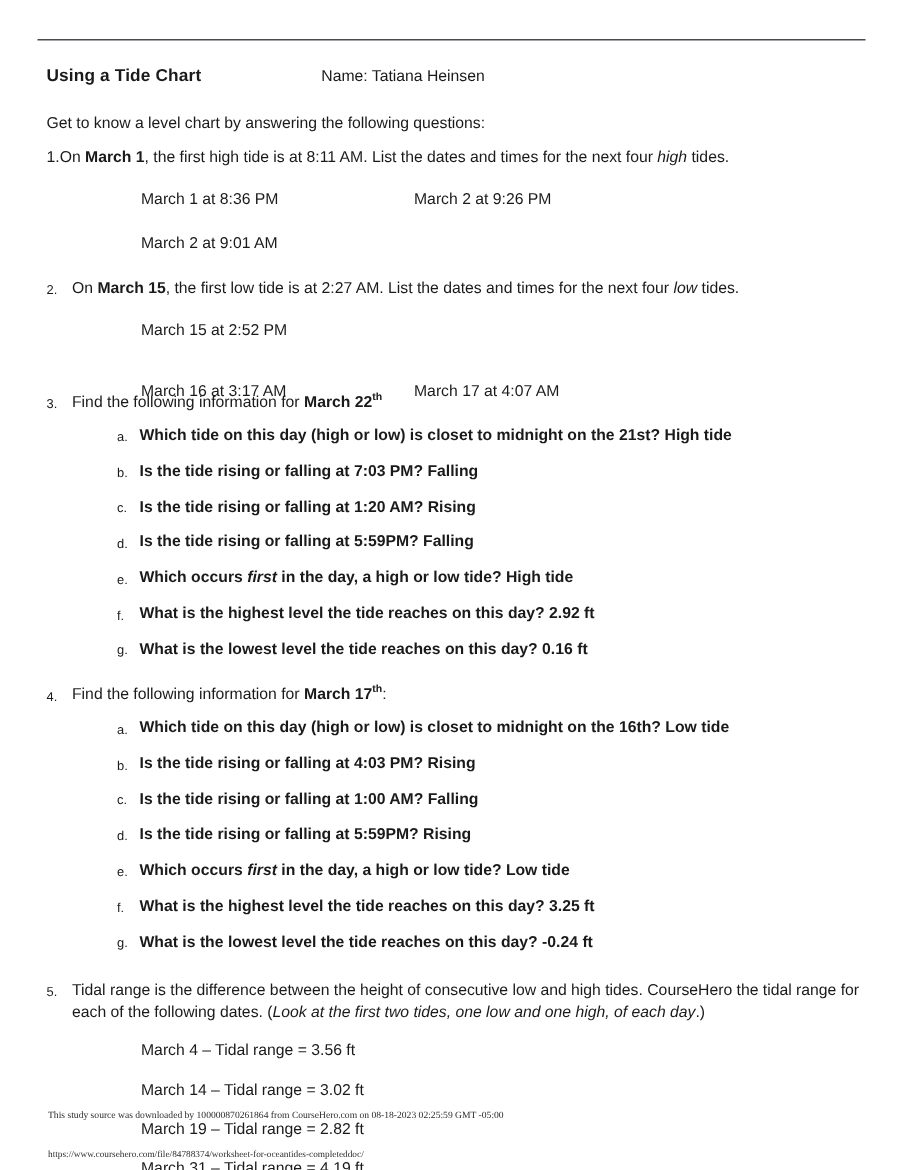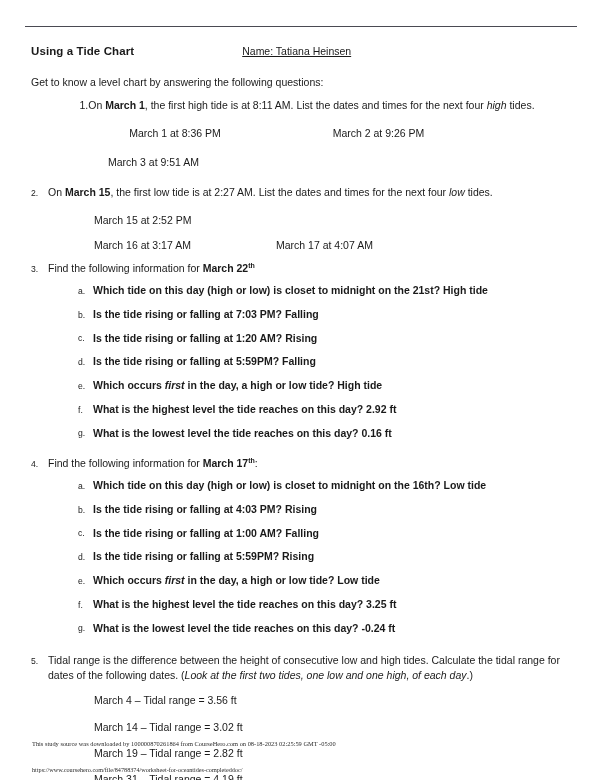--- a/index.html
+++ b/index.html
@@ -39,23 +39,22 @@
   }
   .doc-title {
     font-size: 11.5px;
     font-weight: bold;
     letter-spacing: 0.1px;
     white-space: nowrap;
     text-align: right;
   }
   .name-field {
     font-size: 10.5px;
-    margin-left: 108px;
-    white-space: nowrap;
-    text-decoration: underline;
+    margin-left: 80px;
+    white-space: nowrap;
   }
   .intro {
     position: absolute;
     left: 31px;
     top: 76px;
     font-size: 10.5px;
   }
   .qblock {
     position: absolute;
     left: 31px;
@@ -159,42 +158,42 @@
 
   <div class="top-rule"></div>
 
   <div class="header-row">
     <span class="doc-title">Using a Tide Chart</span>
     <span class="name-field">Name: Tatiana Heinsen</span>
   </div>
 
   <div class="intro">Get to know a level chart by answering the following questions:</div>
 
-  <div class="qblock" style="top:98px;text-align:center;">
+  <div class="qblock" style="top:98px;">
     <div class="q-num-inline">
       <span>1.</span><span>On </span><b>March 1</b><span>, the first high tide is at 8:11 AM. List the dates and times for the next four </span><i>high</i><span> tides.</span>
     </div>
     <div class="answer-grid" style="position:relative;margin-top:13px;">
       <div class="arow" style="margin-bottom:14px;">
         <div class="acell">March 1 at 8:36 PM</div>
         <div class="acell second">March 2 at 9:26 PM</div>
       </div>
       <div class="arow">
-        <div class="acell second">March 3 at 9:51 AM</div>
+        <div class="acell">March 2 at 9:01 AM</div>
       </div>
     </div>
   </div>
 
   <div class="qblock" style="top:185px;">
     <div class="qrow">
       <span class="qmark">2.</span>
       <span class="qtext"><span>On </span><b>March 15</b><span>, the first low tide is at 2:27 AM. List the dates and times for the next four </span><i>low</i><span> tides.</span></span>
     </div>
     <div class="answer-grid" style="position:relative;margin-top:13px;">
-      <div class="arow" style="margin-bottom:10px;gap:14px;">
+      <div class="arow" style="margin-bottom:26px;gap:14px;">
         <div class="acell">March 15 at 2:52 PM</div>
       </div>
       <div class="arow">
         <div class="acell">March 16 at 3:17 AM</div>
         <div class="acell second">March 17 at 4:07 AM</div>
       </div>
     </div>
   </div>
 
   <div class="qblock" style="top:261px;">
@@ -267,21 +266,21 @@
       <div class="sub-item">
         <span class="sub-letter">g.</span>
         <span class="sub-text">What is the lowest level the tide reaches on this day? -0.24 ft</span>
       </div>
     </div>
   </div>
 
   <div class="qblock" style="top:653px;">
     <div class="qrow">
       <span class="qmark">5.</span>
-      <span class="qtext"><span>Tidal range is the difference between the height of consecutive low and high tides. Calculate the tidal range for dates of the following dates. (</span><i>Look at the first two tides, one low and one high, of each day</i><span>.)</span></span>
+      <span class="qtext"><span>Tidal range is the difference between the height of consecutive low and high tides. CourseHero the tidal range for each of the following dates. (</span><i>Look at the first two tides, one low and one high, of each day</i><span>.)</span></span>
     </div>
     <div class="range-list">
       <div>March 4 – Tidal range = 3.56 ft</div>
       <div>March 14 – Tidal range = 3.02 ft</div>
       <div>March 19 – Tidal range = 2.82 ft</div>
       <div>March 31 – Tidal range = 4.19 ft</div>
     </div>
   </div>
 
   <div class="watermark">This study source was downloaded by 100000870261864 from CourseHero.com on 08-18-2023 02:25:59 GMT -05:00</div>

